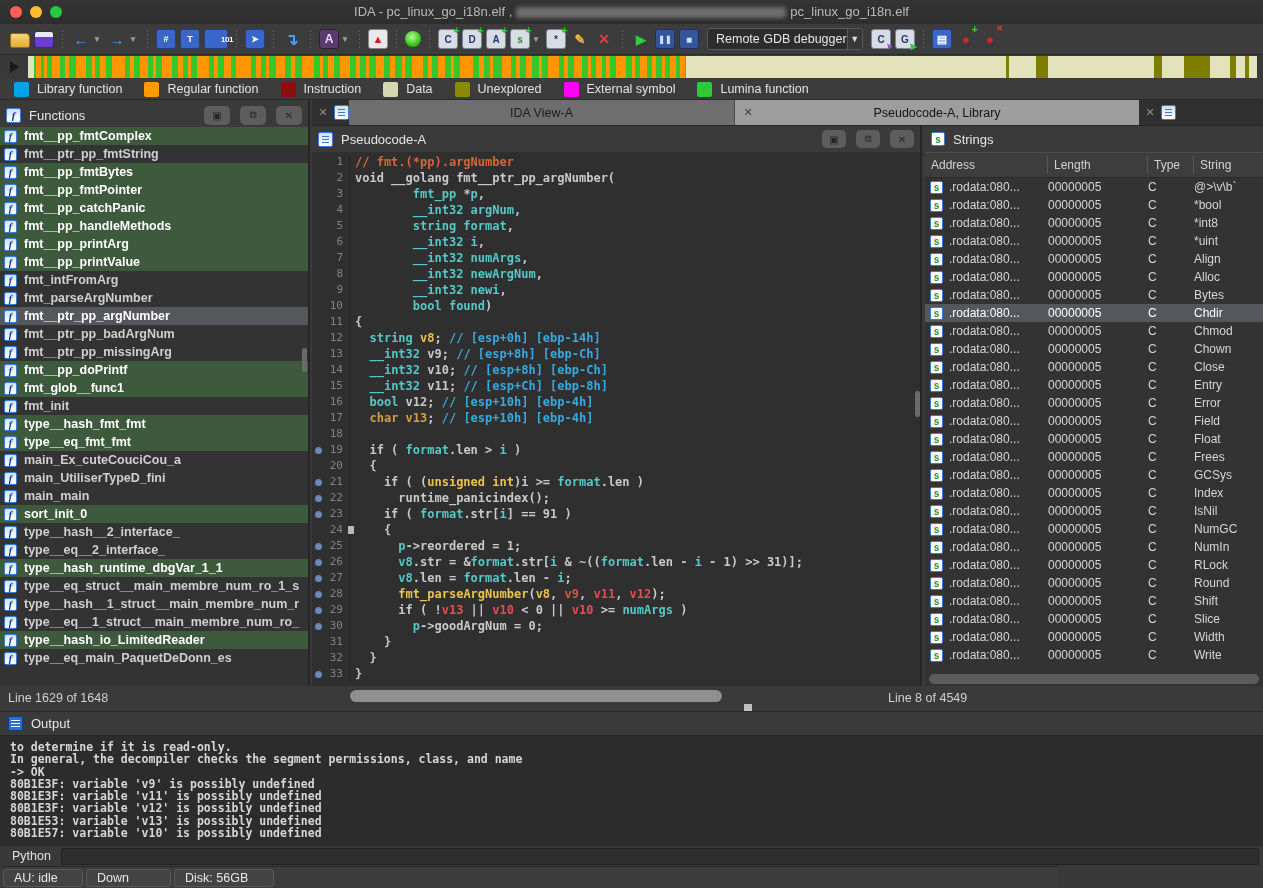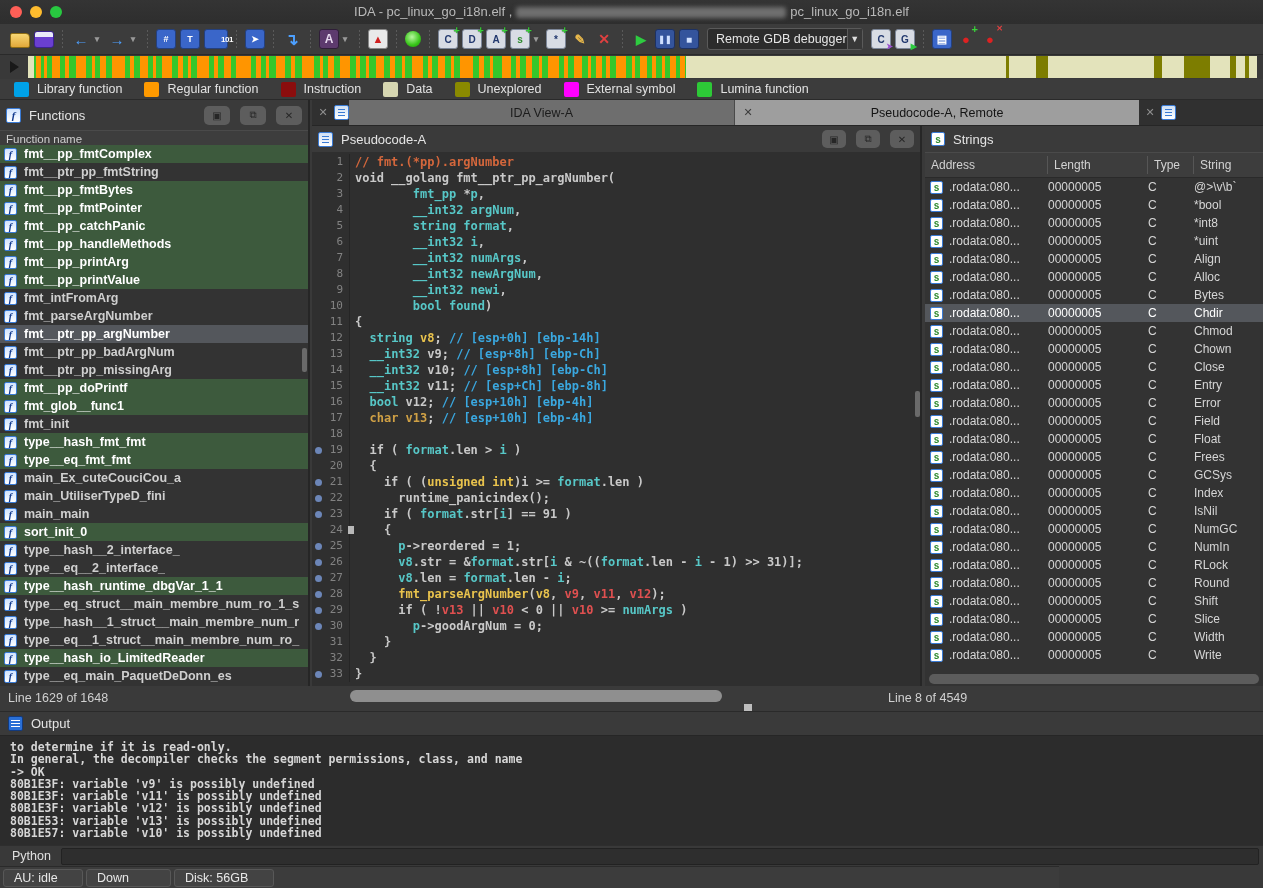--- a/index.html
+++ b/index.html
@@ -337,21 +337,20 @@
 
   <div class="functions-panel">
     <div class="panel-header fp-header">
       <span class="f-icon">f</span>
       <span class="ph-title">Functions</span>
       <span style="flex:1"></span>
       <span class="winbtn">▣</span>
       <span class="winbtn">⧉</span>
       <span class="winbtn">✕</span>
     </div>
-    <div class="fp-colheader">Function name</div>
     <div class="fp-list" id="fn-list">
         <div class="fn-row green">
           <span class="f-icon">f</span>
           <span class="fn-label">fmt__pp_fmtComplex</span>
         </div>
         <div class="fn-row dark">
           <span class="f-icon">f</span>
           <span class="fn-label">fmt__ptr_pp_fmtString</span>
         </div>
         <div class="fn-row green">
@@ -473,21 +472,21 @@
   <div class="tabbar">
     <span class="tab-x">✕</span>
     <span style="display:flex;align-items:center;">
         <span class="doc-icon"></span>
       </span>
     <div class="tab inactive">
       <span>IDA View-A</span>
     </div>
     <div class="tab active">
       <span class="tab-x">✕</span>
-      <span>Pseudocode-A, Remote</span>
+      <span>Pseudocode-A, Library</span>
     </div>
     <span class="tab-x">✕</span>
     <span style="display:flex;align-items:center;">
         <span class="doc-icon"></span>
       </span>
   </div>
 
   <div class="pseudo-panel">
     <div class="panel-header pp-header">
       <span class="doc-icon"></span>

